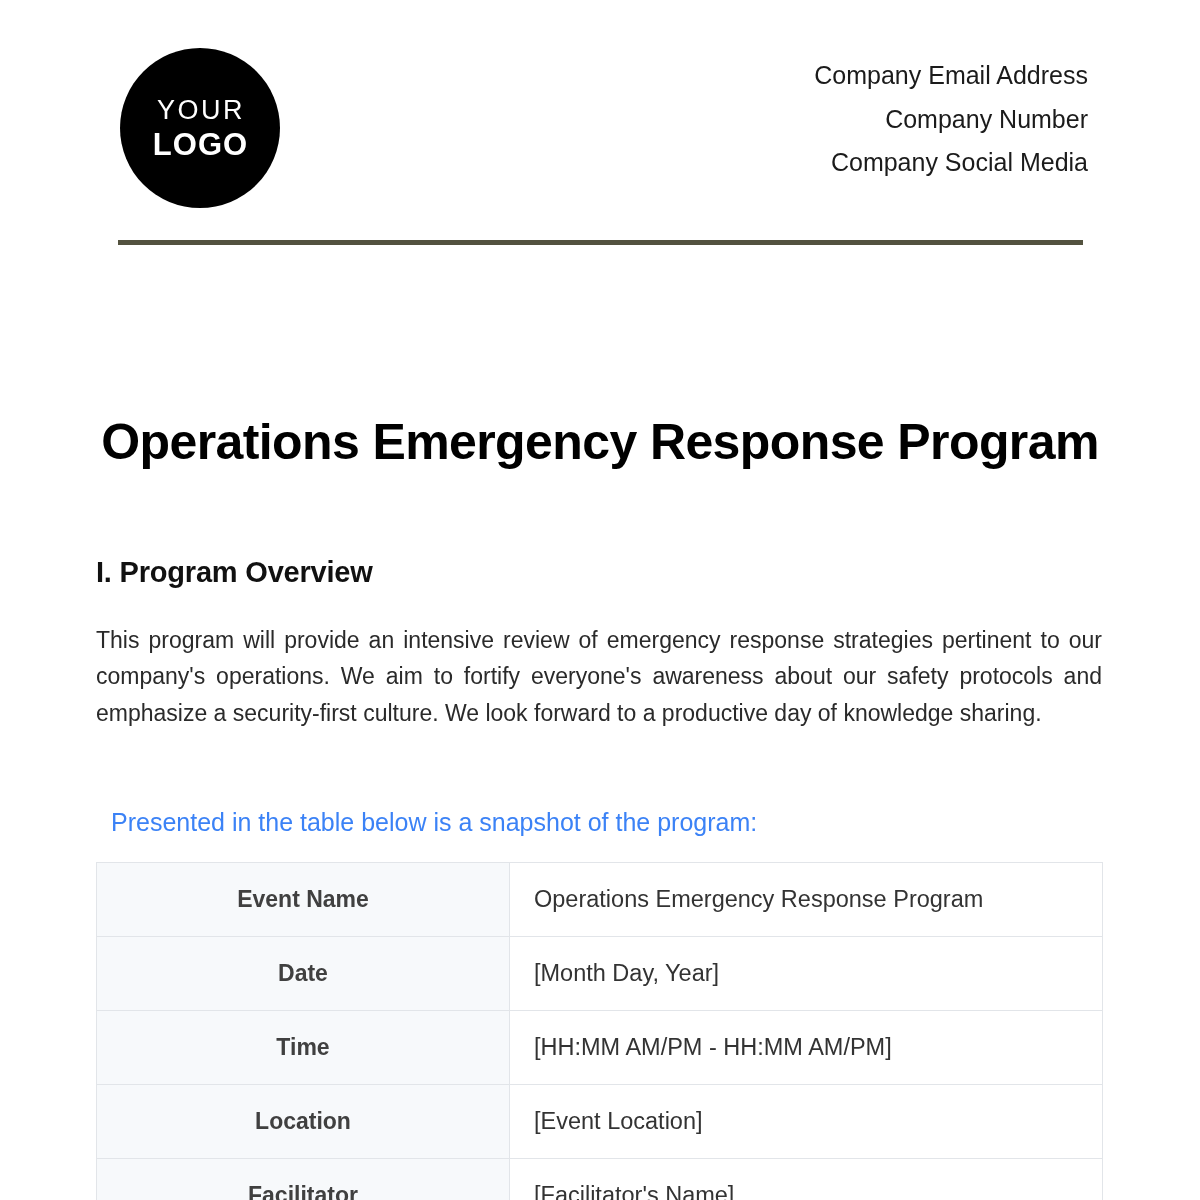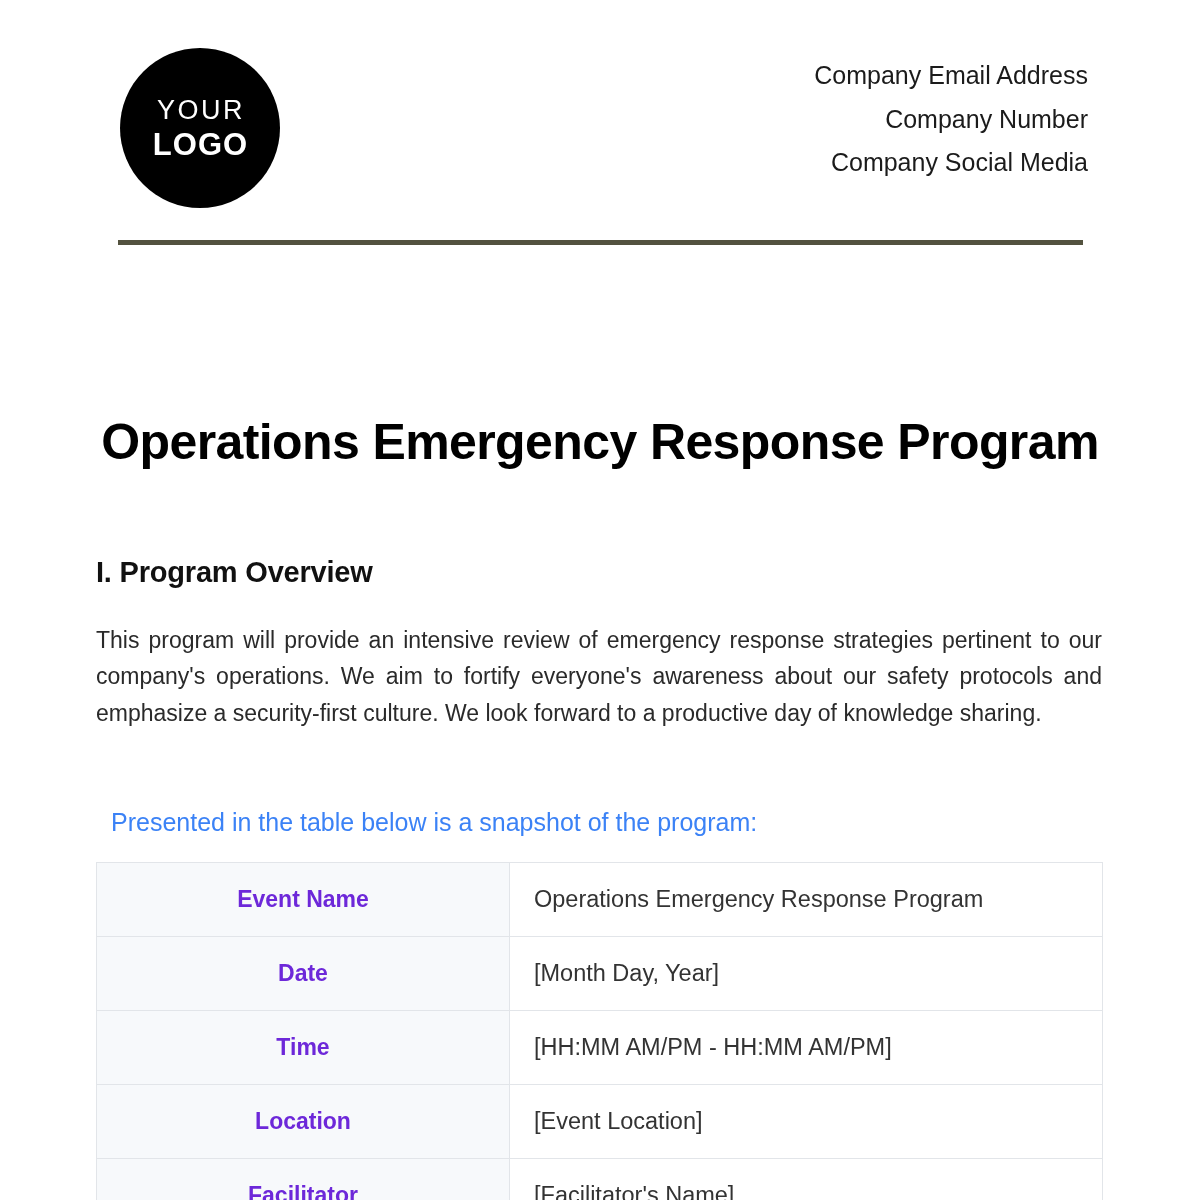--- a/index.html
+++ b/index.html
@@ -144,21 +144,21 @@
     height: 74px;
     vertical-align: middle;
   }
 
   .snapshot-table td.label-cell {
     width: 413px;
     background: #f7f9fb;
     text-align: center;
     font-size: 23px;
     font-weight: 700;
-    color: #6d28d9;
+    color: #404040;
   }
 
   .snapshot-table td.value-cell {
     background: #ffffff;
     padding-left: 24px;
     font-size: 23.5px;
     color: #333333;
   }
 </style>
 </head>

